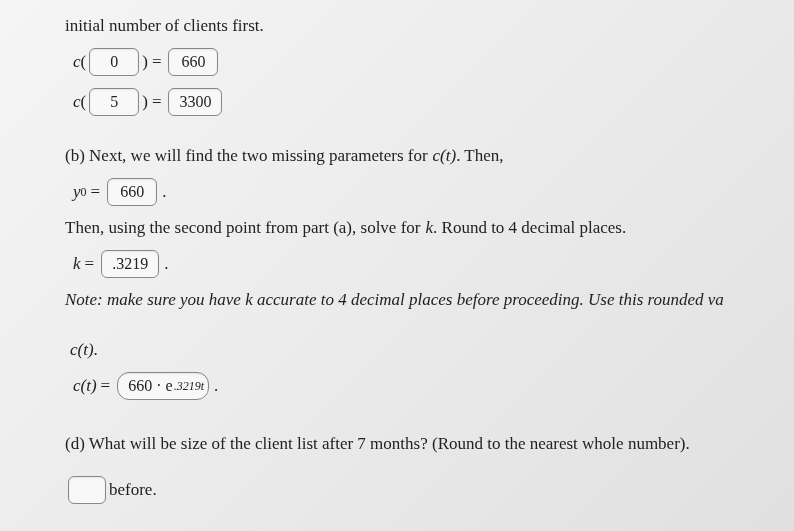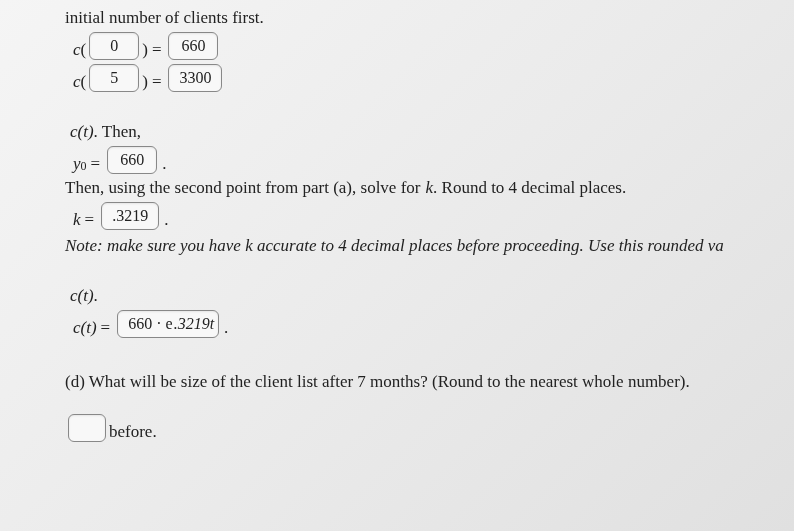--- a/index.html
+++ b/index.html
@@ -11,23 +11,23 @@
       color: #222;
       width: 794px;
       height: 531px;
       overflow: hidden;
       position: relative;
     }
     .content {
       padding: 4px 30px 20px 65px;
     }
     .line {
-      margin: 4px 0;
+      margin: 12px 0;
       display: flex;
-      align-items: flex-end;
+      align-items: center;
       flex-wrap: wrap;
     }
     .input-box {
       display: inline-flex;
       align-items: center;
       justify-content: center;
       border: 1px solid #888;
       border-radius: 6px;
       background: #f8f8f8;
       padding: 2px 10px;
@@ -56,21 +56,21 @@
       font-family: 'Times New Roman', serif;
     }
     .eq {
       margin: 0 4px;
     }
     .sub {
       font-size: 12px;
       vertical-align: sub;
     }
     .sup {
-      font-size: 16px;
+      font-size: 12px;
       vertical-align: super;
     }
     .indent {
       margin-left: 8px;
     }
     .note {
       margin-top: 6px;
       font-style: italic;
     }
     .after-text {
@@ -102,20 +102,21 @@
     <span class="math-var">c</span>
     <span>(</span>
     <span class="input-box">5</span>
     <span>)</span>
     <span class="eq">=</span>
     <span class="input-box">3300</span>
   </div>
 
   <div class="section">
     <div class="line">
+      <span>(b) Next, we will find the two missing parameters for</span>
       <span style="width:5px"></span>
       <span class="math-var">c(t)</span>
       <span>. Then,</span>
     </div>
     <div class="line indent">
       <span class="math-var">y</span>
       <span class="sub">0</span>
       <span class="eq">=</span>
       <span class="input-box">660</span>
       <span class="period">.</span>
@@ -139,21 +140,21 @@
 
   <div class="section">
     <div class="line">
       <span style="width:5px"></span>
       <span class="math-var">c(t)</span>
       <span>.</span>
     </div>
     <div class="line indent">
       <span class="math-var">c(t)</span>
       <span class="eq">=</span>
-      <span class="input-box" style="padding-right:4px;">
+      <span class="input-box" style="padding-right:4px;border-radius:12px;">
         <span>660 · e</span>
         <span class="sup math-var" style="margin-left:1px;">.3219t</span>
       </span>
       <span class="period">.</span>
     </div>
   </div>
 
   <div class="section-d">
     <div class="line">
       <span>(d) What will be size of the client list after 7 months? (Round to the nearest whole number).</span>

